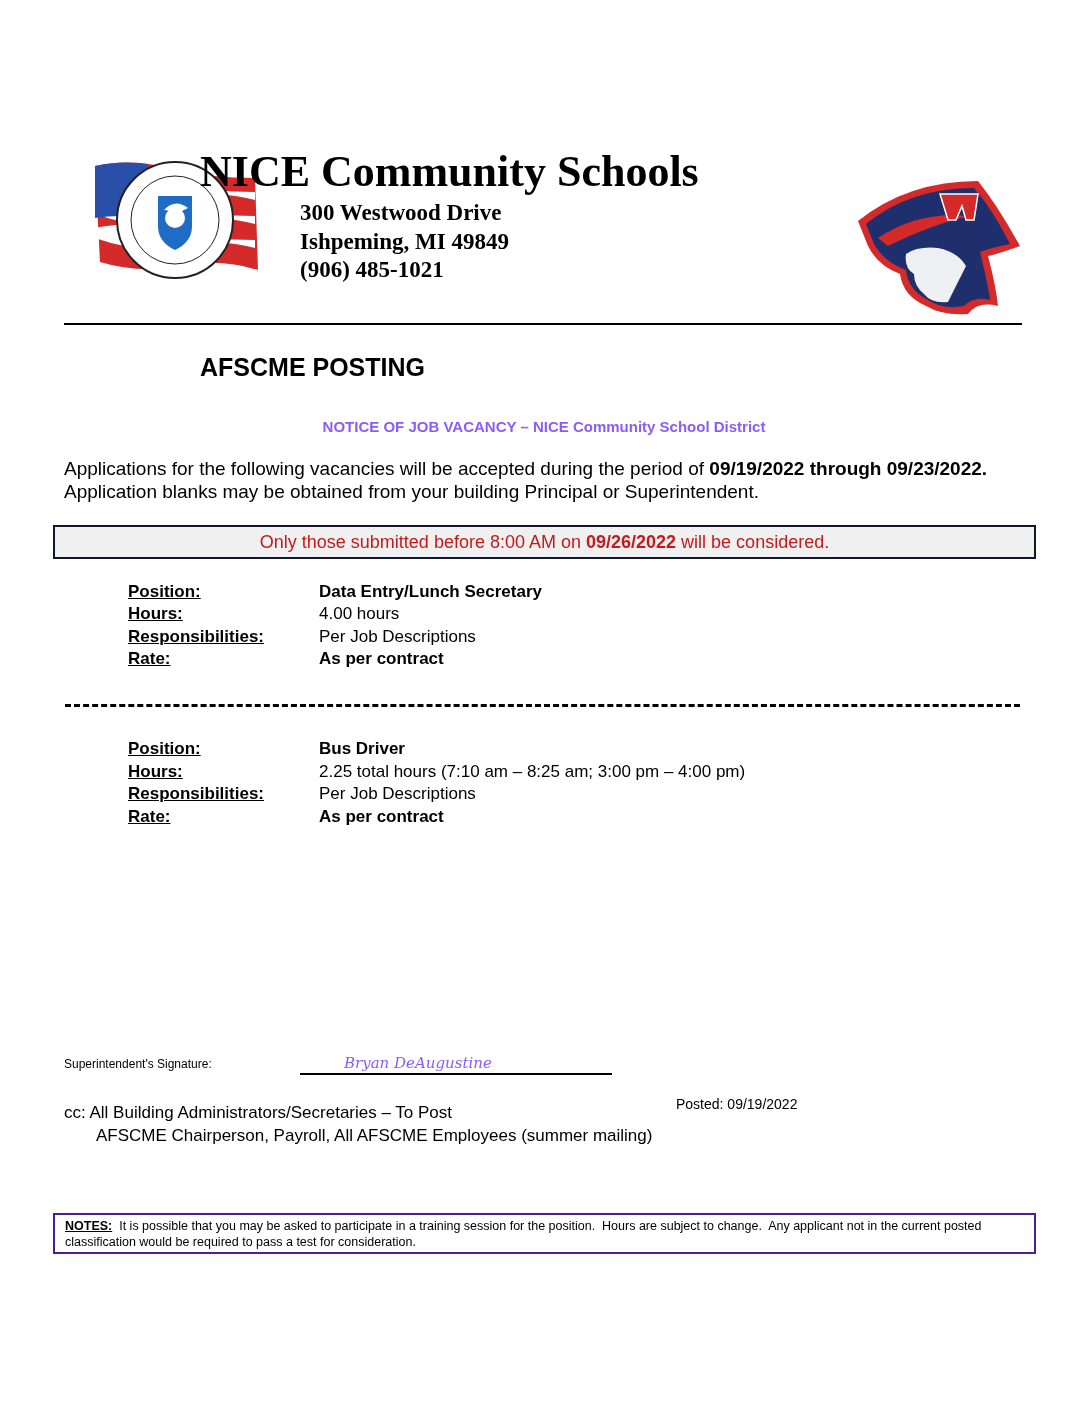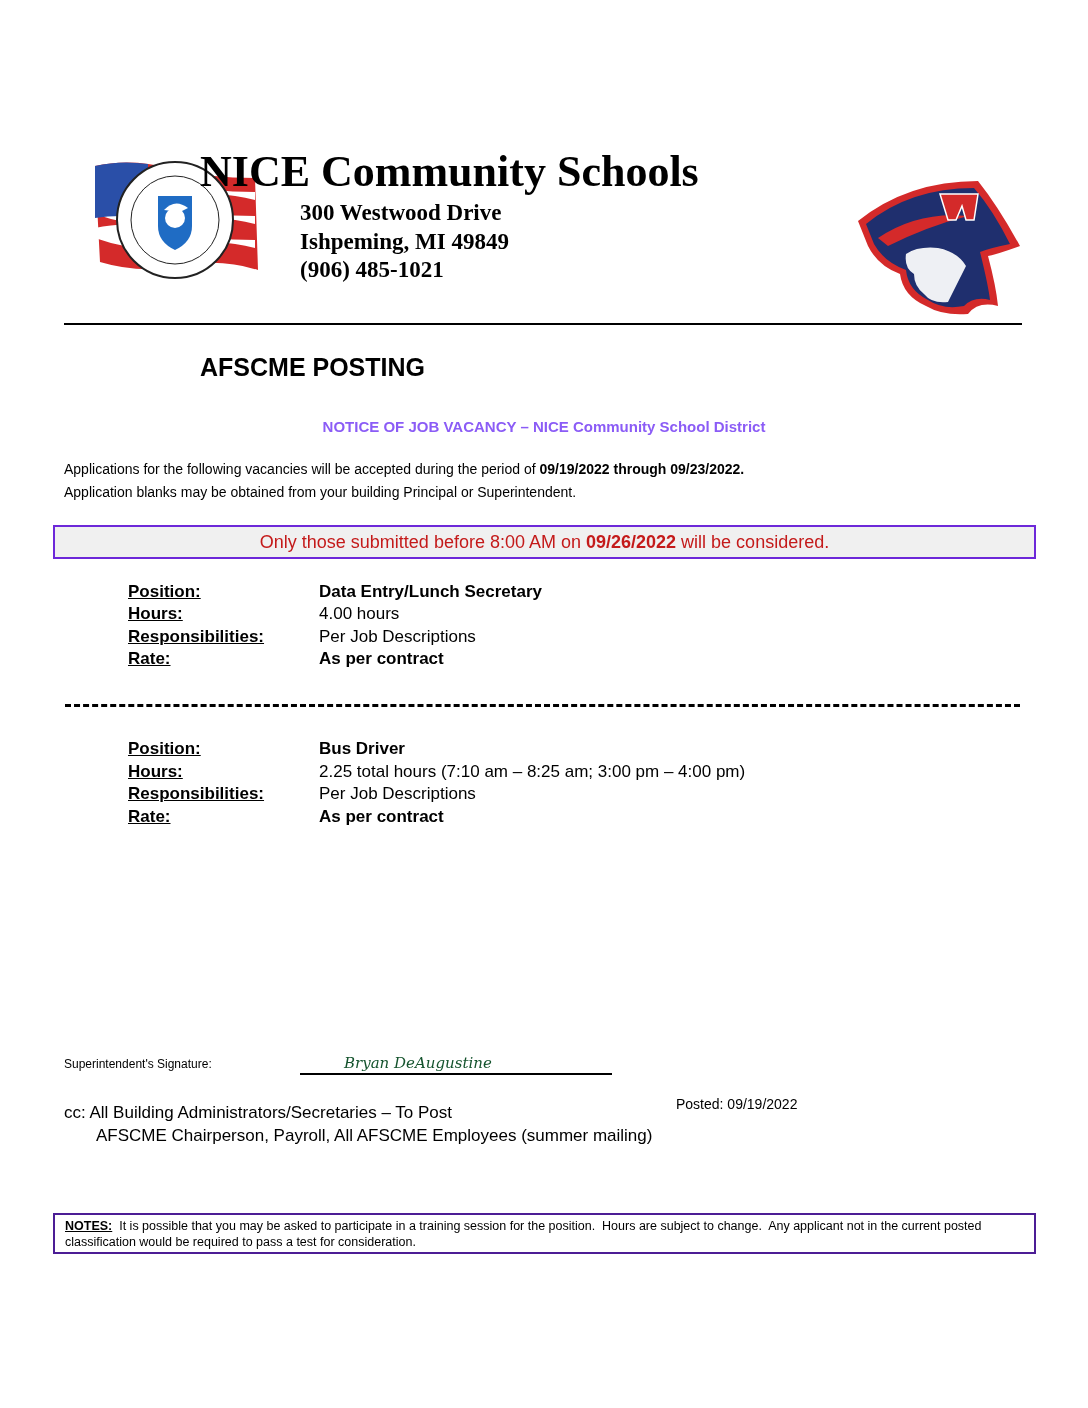--- a/index.html
+++ b/index.html
@@ -15,39 +15,39 @@
   .addr { left: 300px; width: 500px; 
     font-family: "Liberation Serif", serif; font-size: 23px; line-height: 28px; font-weight: bold; }
   #addr1 { top: 199px; } #addr2 { top: 228px; } #addr3 { top: 256px; }
   #header-rule { left: 64px; top: 323px; width: 958px; height: 0; border-top: 2px solid #000; }
 
   #posting-title { left: 200px; top: 352px; width: 688px; text-align: left;
     font-weight: bold; font-size: 25px; line-height: 30px; }
   #notice-line { left: 200px; top: 417px; width: 688px; text-align: center;
     font-weight: bold; font-size: 15px; color: #8b5cf6; line-height: 20px; }
 
-  .intro { left: 64px; font-size: 14px; line-height: 22px; white-space: nowrap; }
+  .intro { left: 64px; font-size: 19px; line-height: 22px; white-space: nowrap; }
   #intro1 { top: 458px; } #intro2 { top: 481px; }
   .bold { font-weight: bold; }
 
   #deadline-box { left: 53px; top: 525px; width: 979px; height: 30px;
-    background: #f0f0f0; border: 2px solid #6d28d9; box-sizing: content-box; }
+    background: #f0f0f0; border: 2px solid #0f172a; box-sizing: content-box; }
   #deadline-text { width: 100%; text-align: center; line-height: 30px; font-size: 18px; color: #c41a1a; }
 
   .pos-block { left: 128px; }
   .row { position: absolute; left: 0; height: 22px; font-size: 17px; line-height: 22px; white-space: nowrap; }
   .lbl { position: absolute; left: 0; font-weight: bold; text-decoration: underline; }
   .val { position: absolute; left: 191px; }
   #pos1 { top: 581px; } #pos2 { top: 738px; }
 
   #dash-rule { left: 65px; top: 704px; width: 955px; height: 0; border-top: 3px dashed #000; }
 
   #sig-label { left: 64px; top: 1053px; font-size: 12px; line-height: 22px; }
   #sig-line { left: 300px; top: 1073px; width: 312px; height: 0; border-top: 2px solid #000; }
-  #sig-name { left: 344px; top: 1052px; font-family: "DejaVu Serif", serif; font-style: italic; font-size: 15px; line-height: 22px; color: #14532d; }
+  #sig-name { left: 344px; top: 1052px; font-family: "DejaVu Serif", serif; font-style: italic; font-size: 15px; line-height: 22px; color: #8b5cf6; }
   #posted { left: 676px; top: 1053px; font-size: 14px; line-height: 22px; margin-top: 40px; }
 
   #cc1 { left: 64px; top: 1102px; font-size: 17px; line-height: 22px; }
   #cc2 { left: 96px; top: 1125px; font-size: 17px; line-height: 22px; }
 
   #notes-box { left: 53px; top: 1213px; width: 979px; height: 37px; border: 2px solid #4c1d95; }
   #notes-text { position: absolute; left: 10px; top: 3px; right: 8px; font-size: 12.5px; line-height: 16px; }
   #notes-label { font-weight: bold; text-decoration: underline; }
 </style>
 </head>

